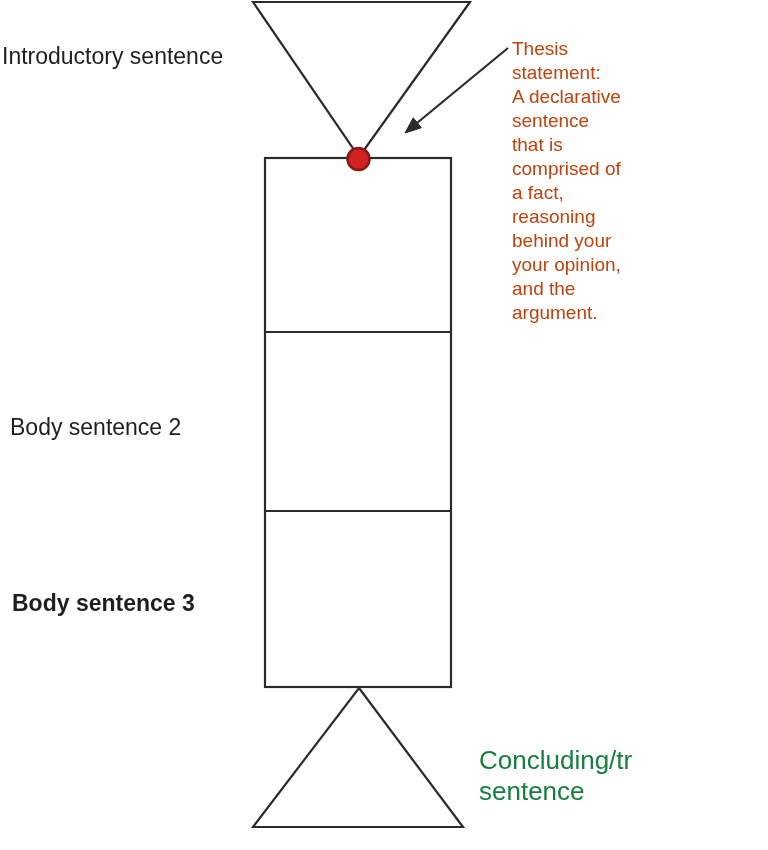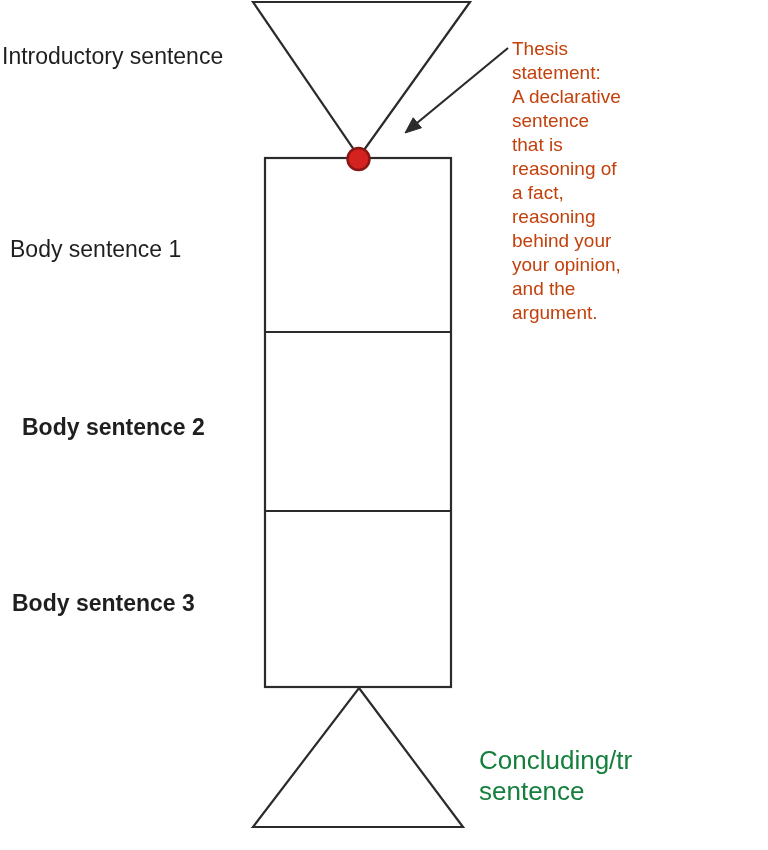--- a/index.html
+++ b/index.html
@@ -40,21 +40,21 @@
   .thesis-annotation {
     position: absolute;
     left: 512px;
     top: 37px;
     font-size: 19px;
     line-height: 24px;
     color: #c2410c;
   }
   .pos-intro { left: 2px;  top: 43px;  }
   .pos-body1 { left: 10px; top: 236px; }
-  .pos-body2 { left: 22px; top: 414px; font-weight: bold; }
+  .pos-body2 { left: 10px; top: 414px; }
   .pos-body3 { left: 12px; top: 590px; font-weight: bold; }
 </style>
 </head>
 <body>
 
 <div class="canvas">
 
   <svg class="shapes" width="768" height="850" viewBox="0 0 768 850">
 
     <polygon points="253,2 470,2 359,157" fill="#ffffff" stroke-width="2.2" stroke-linejoin="miter" stroke="#2b2b2b"></polygon>
@@ -68,30 +68,29 @@
     <polygon points="359,688 463,827 253,827" fill="#ffffff" stroke-width="2.2" stroke-linejoin="miter" stroke="#2b2b2b"></polygon>
 
     <line x1="508" y1="48" x2="417" y2="123" stroke-width="2.2" stroke="#2b2b2b"></line>
     <polygon points="405,133 421.4,127.8 413.2,117.8" stroke-width="1" fill="#2b2b2b" stroke="#2b2b2b"></polygon>
 
     <circle cx="358.5" cy="159" r="11" stroke-width="2.5" fill="#d3221f" stroke="#8a1713"></circle>
   </svg>
 
   <div class="label pos-intro">Introductory sentence</div>
 
-  <div class="label pos-body1">Body sentence 1</div>
 
   <div class="label pos-body2">Body sentence 2</div>
 
   <div class="label pos-body3">Body sentence 3</div>
 
   <div class="label-concluding">Concluding/transition sentence</div>
 
   <div class="thesis-annotation">
     <div>Thesis statement:</div>
     <div>A declarative sentence</div>
-    <div>that is reasoning of a fact,</div>
+    <div>that is comprised of a fact,</div>
     <div>reasoning behind your</div>
     <div>your opinion, and the</div>
     <div>argument.</div>
   </div>
 
 </div>
 
 </body></html>

